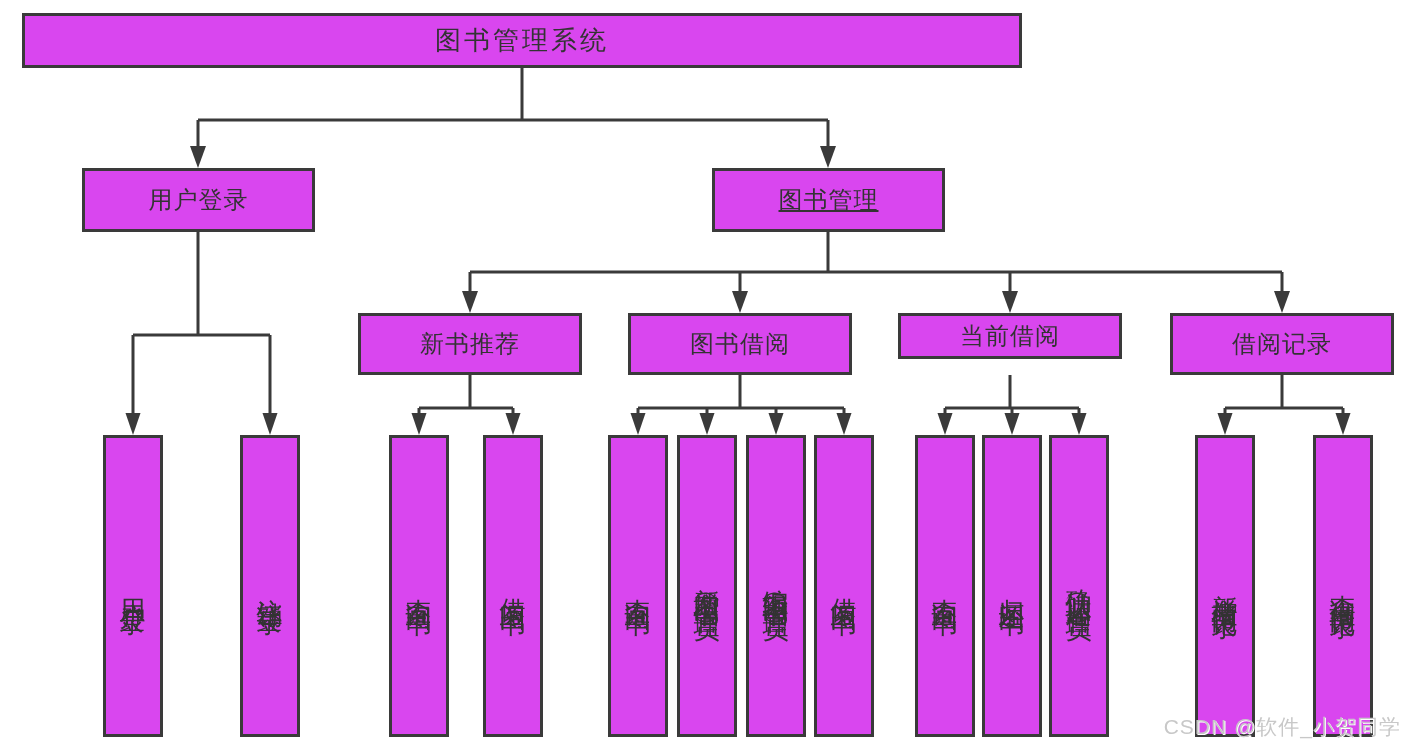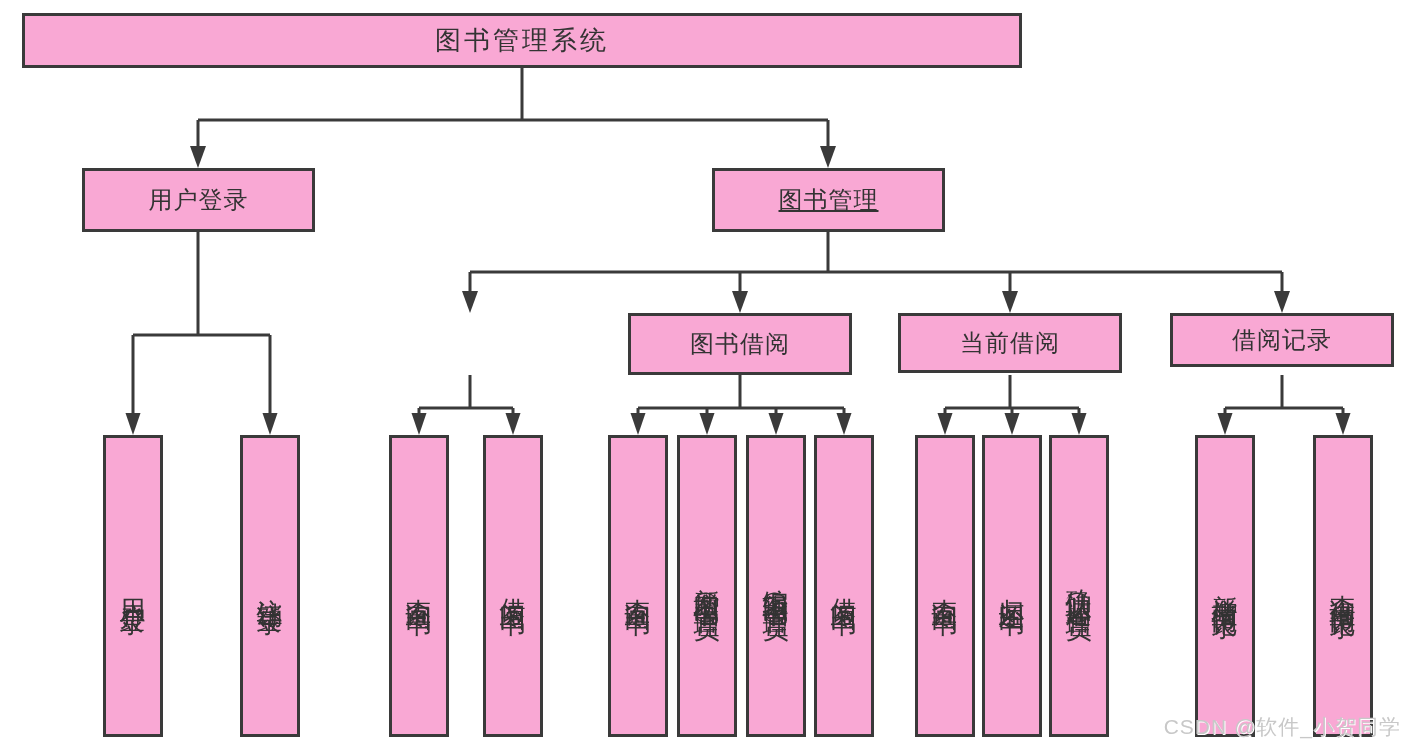--- a/index.html
+++ b/index.html
@@ -5,21 +5,21 @@
   html,body{margin:0;padding:0;}
   body{
     width:1405px;height:747px;position:relative;background:#ffffff;
     font-family:"Liberation Sans","DejaVu Sans",sans-serif;
     overflow:hidden;
   }
   #stage{position:absolute;inset:0;}
   svg.lines{position:absolute;left:0;top:0;}
   .node{
     position:absolute;box-sizing:border-box;
-    border:3px solid #3a3a3a;background:#f9a8d4;color:#333333;
+    border:3px solid #3a3a3a;background:#d946ef;color:#333333;
     display:flex;align-items:center;justify-content:center;
     text-align:center;z-index:2;
   }
   .node.h{font-size:24px;letter-spacing:1px;}
   .node.root{font-size:26px;letter-spacing:3px;}
   .node.leaf{width:60px;top:435px;height:302px;font-size:26px;}
   .node.leaf span{
     writing-mode:vertical-rl;text-orientation:mixed;
     letter-spacing:4px;line-height:1;
   }
@@ -82,27 +82,30 @@
     <span>图书管理系统</span>
   </div>
 
   <div class="node h" style="left:82px;top:168px;width:233px;height:64px;">
     <span>用户登录</span>
   </div>
   <div class="node h" style="left:712px;top:168px;width:233px;height:64px;text-decoration:underline;">
     <span>图书管理</span>
   </div>
 
+  <div class="node h" style="left:358px;top:313px;width:224px;height:62px;">
+    <span>新书推荐</span>
+  </div>
   <div class="node h" style="left:628px;top:313px;width:224px;height:62px;align-items:center;">
     <span>图书借阅</span>
   </div>
-  <div class="node h" style="left:898px;top:313px;width:224px;height:60px;font-family:Liberation Serif, serif;">
+  <div class="node h" style="left:898px;top:313px;width:224px;height:46px;font-family:Liberation Serif, serif;">
     <span>当前借阅</span>
   </div>
-  <div class="node h" style="left:1170px;top:313px;width:224px;height:54px;">
+  <div class="node h" style="left:1170px;top:313px;width:224px;height:62px;">
     <span>借阅记录</span>
   </div>
 
   <div class="node leaf" style="left:103px;">
     <span>用户登录</span>
   </div>
   <div class="node leaf" style="left:240px;">
     <span>注销登录</span>
   </div>
 

